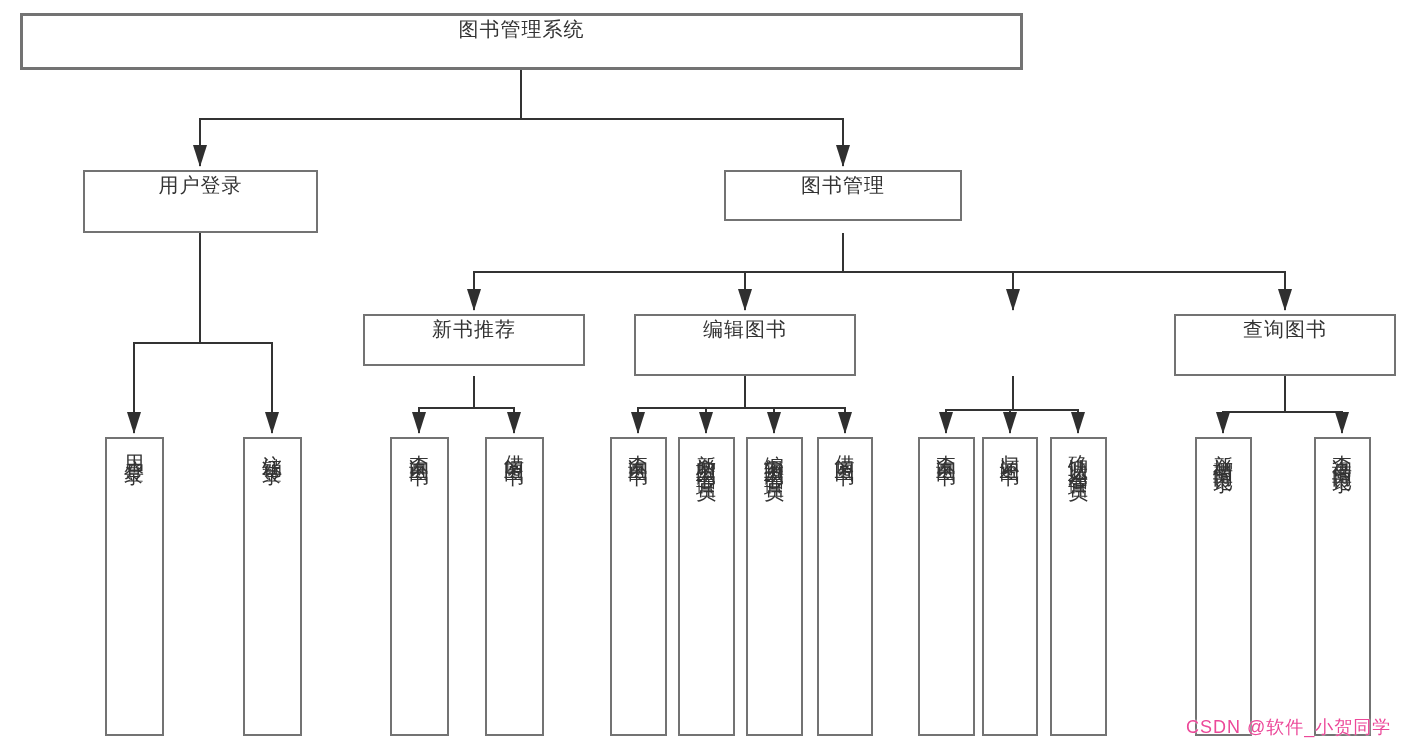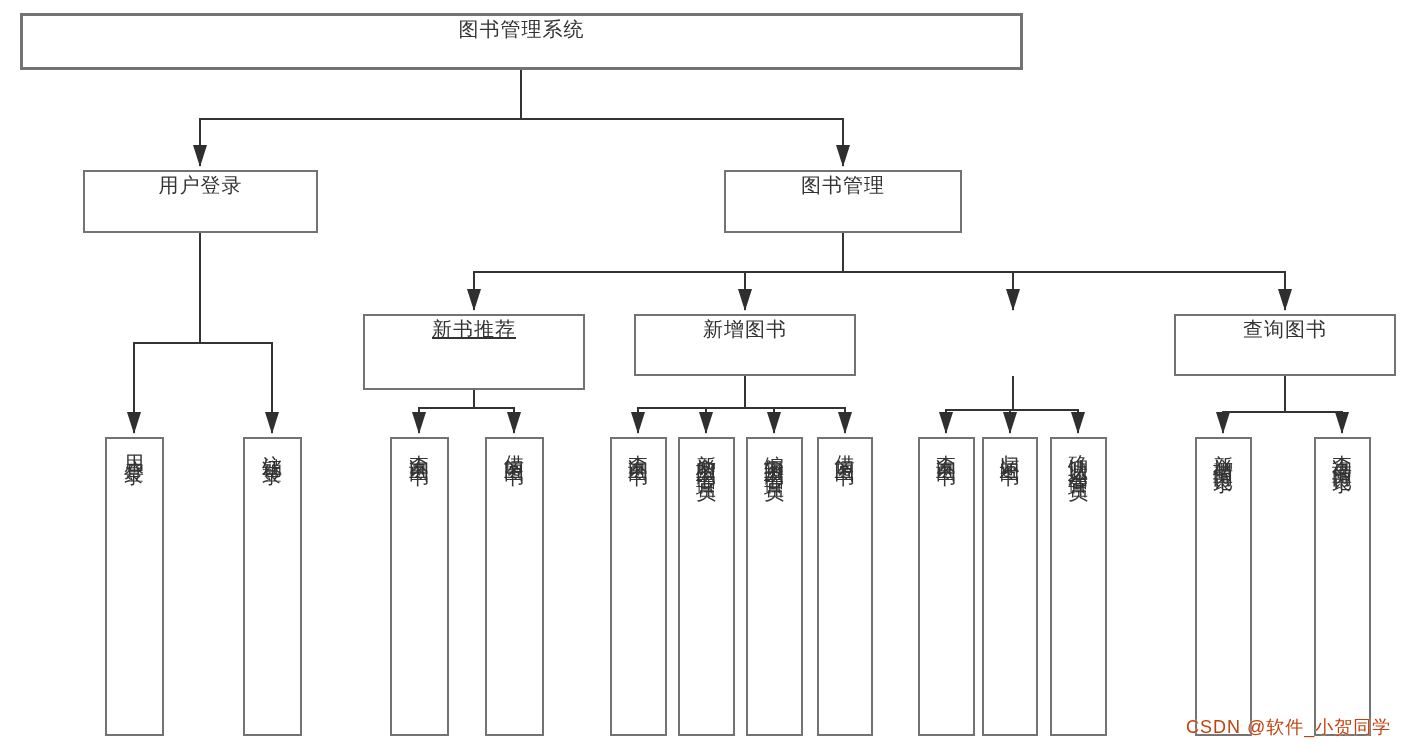--- a/index.html
+++ b/index.html
@@ -38,21 +38,21 @@
   #wires {
     position: absolute;
     left: 0; top: 0;
     z-index: 1;
   }
   #watermark {
     position: absolute;
     left: 1186px;
     top: 715px;
     font-size: 18px;
-    color: #c2410c;
+    color: #ec4899;
     letter-spacing: 1px;
     white-space: nowrap;
     z-index: 5;
     text-shadow: 0 0 2px #ffffff;
   }
 </style>
 </head>
 <body>
 
 <div id="canvas">
@@ -107,29 +107,29 @@
     </g>
   </svg>
 
   <div class="box lv1" style="left:20px; top:13px; width:1003px; height:57px;">
     <span class="lbl">图书管理系统</span>
   </div>
 
   <div class="box" style="left:83px; top:170px; width:235px; height:63px;">
     <span class="lbl">用户登录</span>
   </div>
-  <div class="box" style="left:724px; top:170px; width:238px; height:63px;">
+  <div class="box" style="left:724px; top:170px; width:238px; height:51px;">
     <span class="lbl">图书管理</span>
   </div>
 
-  <div class="box" style="left:363px; top:314px; width:222px; height:76px;text-decoration:underline;">
+  <div class="box" style="left:363px; top:314px; width:222px; height:52px;">
     <span class="lbl">新书推荐</span>
   </div>
   <div class="box" style="left:634px; top:314px; width:222px; height:62px;">
-    <span class="lbl">新增图书</span>
+    <span class="lbl">编辑图书</span>
   </div>
   <div class="box" style="left:1174px; top:314px; width:222px; height:62px;">
     <span class="lbl">查询图书</span>
   </div>
 
   <div class="box vbox" style="left:105px; top:437px; width:59px; height:299px;">
     <span class="lbl">用户登录</span>
   </div>
   <div class="box vbox" style="left:243px; top:437px; width:59px; height:299px;">
     <span class="lbl">注销登录</span>

